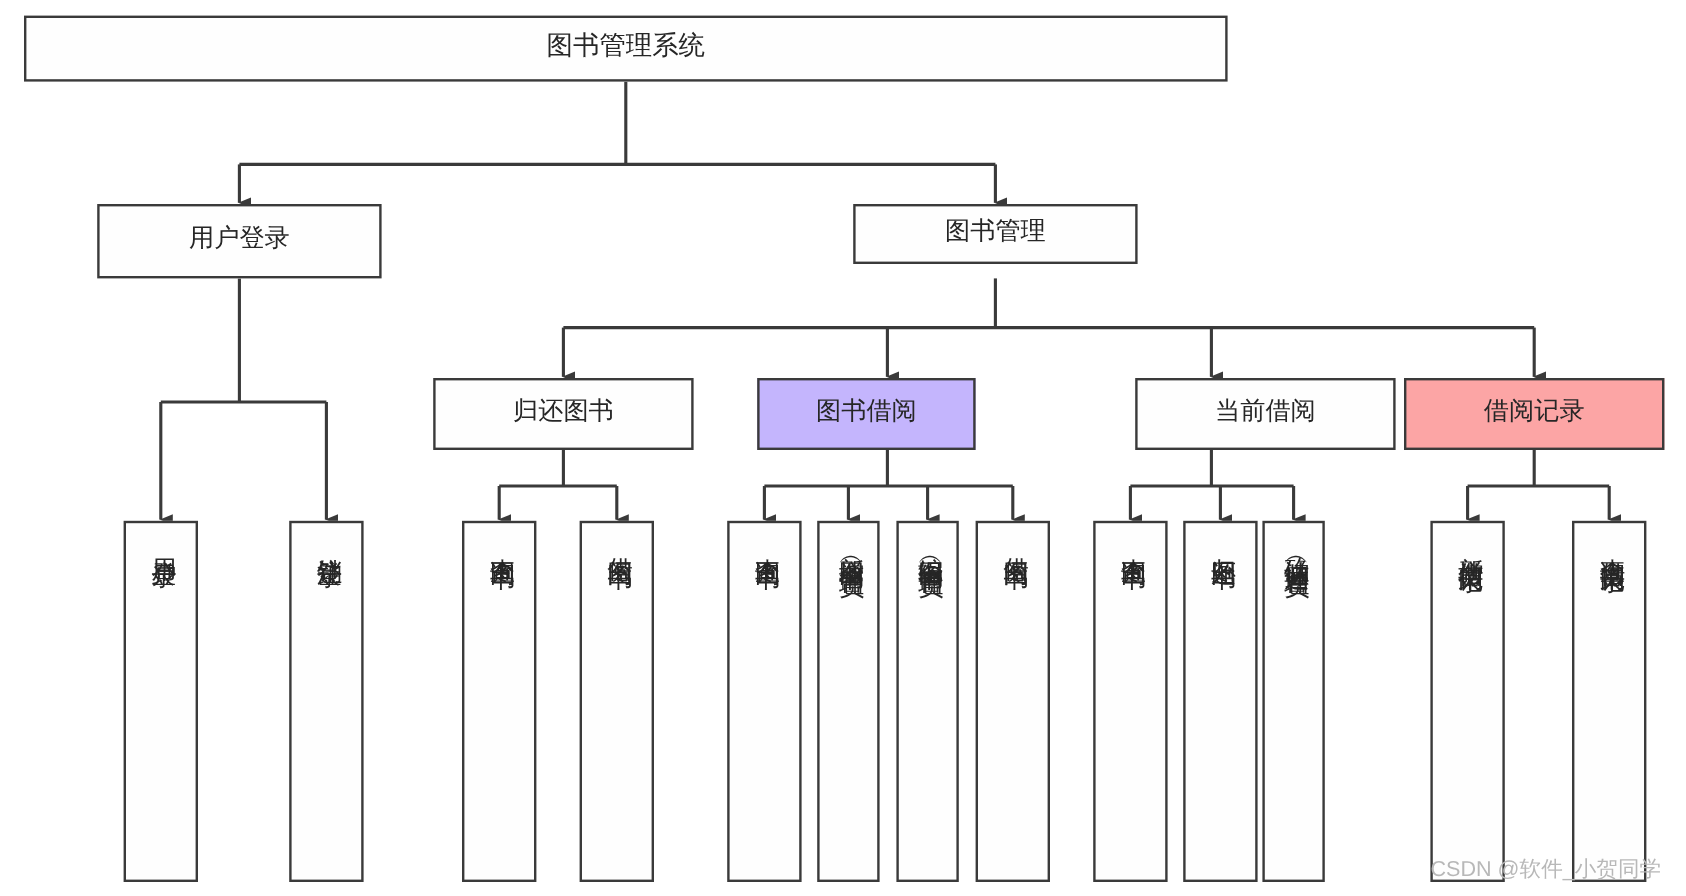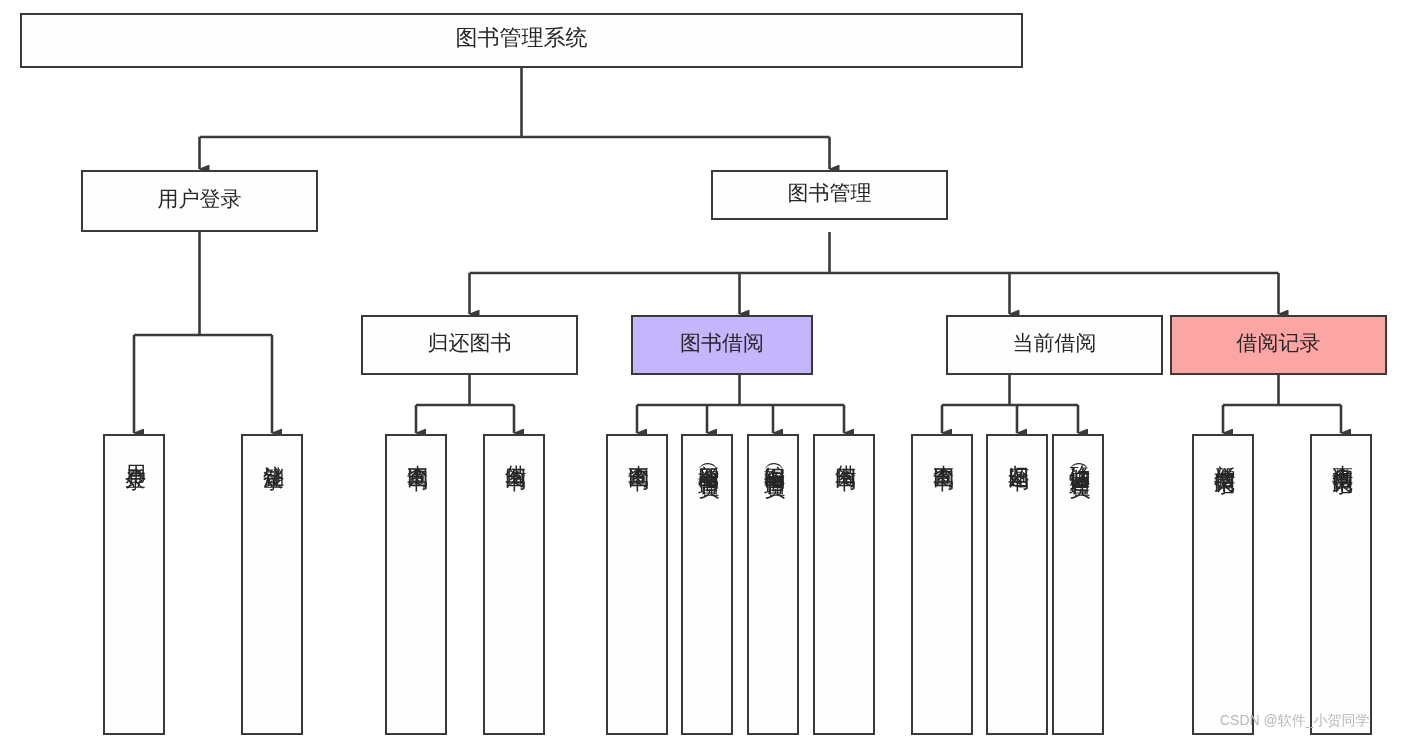--- a/index.html
+++ b/index.html
@@ -56,25 +56,24 @@
   .node.vert .label {
     writing-mode: vertical-rl;
     text-orientation: upright;
     font-size: 21px;
     letter-spacing: 2px;
     white-space: pre;
   }
   .watermark {
     position: absolute;
     font-family: "Liberation Sans", sans-serif;
-    font-size: 14px;
+    font-size: 18px;
     color: #b8b8b8;
     white-space: nowrap;
     pointer-events: none;
-    padding-left: 28px;
   }
 </style>
 </head>
 <body>
 
 <div id="diagram-root">
   <svg id="edges" viewBox="0 0 1405 747" xmlns="http://www.w3.org/2000/svg">
     <defs>
       <marker id="arrowhead" markerWidth="9" markerHeight="11" refX="4.5" refY="10" orient="auto" markerUnits="userSpaceOnUse">
         <polygon points="0,0 9,0 4.5,11" fill="#3a3a3a"></polygon>

